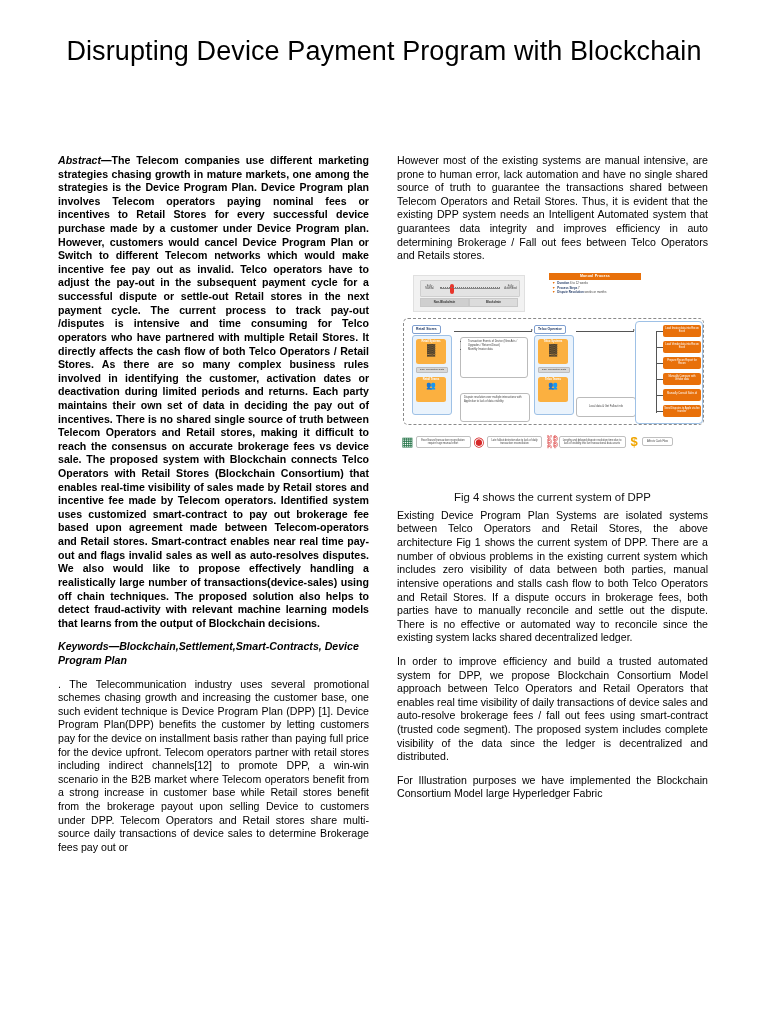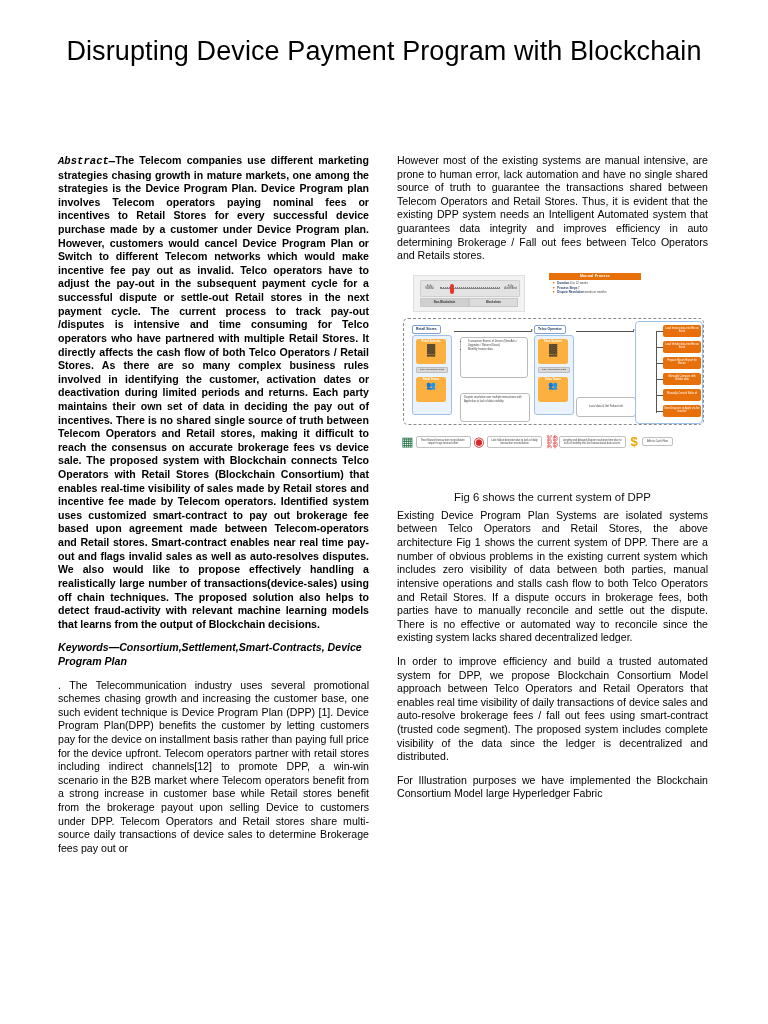--- a/index.html
+++ b/index.html
@@ -39,21 +39,21 @@
     font-size:10.6px;
     line-height:1.285;
     text-align:justify;
     text-justify:inter-word;
   }
   .abstract{
     font-weight:bold;
     font-size:10.5px;
     line-height:1.30;
   }
-  .abstract .lead{font-weight:bold;font-style:italic;font-family:Liberation Mono, monospace;}
+  .abstract .lead{font-weight:bold;font-style:italic;}
   .keywords{
     font-weight:bold;
     font-style:italic;
     font-size:10.4px;
     line-height:1.30;
     margin-top:16px;
     text-align:left !important;
   }
   .section-head{
     text-align:center !important;
@@ -202,21 +202,21 @@
 <div class="page">
 
   <div class="title">Disrupting Device Payment Program with Blockchain</div>
 
   <div class="cols">
 
     <div class="col">
 
       <p class="abstract"><span class="lead">Abstract—</span><span>The Telecom companies use different marketing strategies chasing growth in mature markets, one among the strategies is the Device Program Plan. Device Program plan involves Telecom operators paying nominal fees or incentives to Retail Stores for every successful device purchase made by a customer under Device Program plan. However, customers would cancel Device Program Plan or Switch to different Telecom networks which would make incentive fee pay out as invalid. Telco operators have to adjust the pay-out in the subsequent payment cycle for a successful dispute or settle-out Retail stores in the next payment cycle. The current process to track pay-out /disputes is intensive and time consuming for Telco operators who have partnered with multiple Retail Stores. It directly affects the cash flow of both Telco Operators / Retail Stores. As there are so many complex business rules involved in identifying the customer, activation dates or deactivation during limited periods and returns. Each party maintains their own set of data in deciding the pay out of incentives. There is no shared single source of truth between Telecom Operators and Retail stores, making it difficult to reach the consensus on accurate brokerage fees vs device sale. The proposed system with Blockchain connects Telco Operators with Retail Stores (Blockchain Consortium) that enables real-time visibility of sales made by Retail stores and incentive fee made by Telecom operators. Identified system uses customized smart-contract to pay out brokerage fee based upon agreement made between Telecom-operators and Retail stores. Smart-contract enables near real time pay-out and flags invalid sales as well as auto-resolves disputes. We also would like to propose effectively handling a realistically large number of transactions(device-sales) using off chain techniques. The proposed solution also helps to detect fraud-activity with relevant machine learning models that learns from the output of Blockchain decisions.</span></p>
 
-      <p class="keywords">Keywords—Consortium,Settlement,Smart-Contracts, Device Program Plan</p>
+      <p class="keywords">Keywords—Blockchain,Settlement,Smart-Contracts, Device Program Plan</p>
 
 
       <p>.  The Telecommunication industry uses several promotional schemes chasing growth and increasing the customer base, one such evident technique is Device Program Plan (DPP) [1]. Device Program Plan(DPP) benefits the customer by letting customers pay for the device on installment  basis rather than paying full price for the device upfront. Telecom operators partner with retail stores including indirect channels[12] to promote DPP, a win-win scenario in the B2B market where Telecom operators benefit from a strong increase in customer base while Retail stores benefit from the brokerage payout upon selling Device to customers under DPP. Telecom Operators and Retail stores share multi-source daily transactions of device sales to determine Brokerage fees pay out or</p>
 
     </div>
 
     <div class="col">
 
       <p>However most of the existing systems are manual intensive, are prone to human error, lack automation and have no single shared source of truth to guarantee the transactions shared between Telecom Operators and Retail Stores. Thus, it is evident that the existing DPP system needs an Intelligent Automated system that guarantees data integrity and improves efficiency in auto determining Brokerage / Fall out fees between Telco Operators and Retails stores.</p>
 
@@ -335,21 +335,21 @@
               <span class="pain-icon red">⛓</span>
               <span class="pain-text" style="width:62px;">Lengthy and delayed dispute resolution time due to lack of visibility into live transactional data assets</span>
             </div>
             <div class="pain">
               <span class="pain-icon amber">$</span>
               <span class="pain-text" style="width:26px;">Affects Cash Flow</span>
             </div>
           </div>
 
         </div>
-        <div class="fig-caption">Fig 6 shows the current system of DPP</div>
+        <div class="fig-caption">Fig 4 shows the current system of DPP</div>
       </div>
 
       <p>Existing Device Program Plan Systems are isolated systems between Telco Operators and Retail Stores, the above architecture Fig 1 shows the current system of DPP. There are a number of obvious problems in the existing current system which includes zero visibility of data between both parties, manual intensive operations and stalls cash flow to both Telco Operators and Retail Stores. If a dispute occurs in brokerage fees, both parties have to manually reconcile and settle out the dispute. There is no effective or automated way to reconcile since the existing system lacks shared decentralized ledger.</p>
       <p>In order to improve efficiency and build a trusted automated system for DPP, we propose Blockchain Consortium Model approach between Telco Operators and Retail Operators that enables real time visibility of daily transactions of device sales and auto-resolve brokerage fees / fall out fees using smart-contract (trusted code segment). The proposed system includes complete visibility of the data since the ledger is decentralized and distributed.</p>
       <p>For Illustration purposes we have implemented the Blockchain Consortium Model large Hyperledger Fabric</p>
 
     </div>
   </div>
 </div>
 

